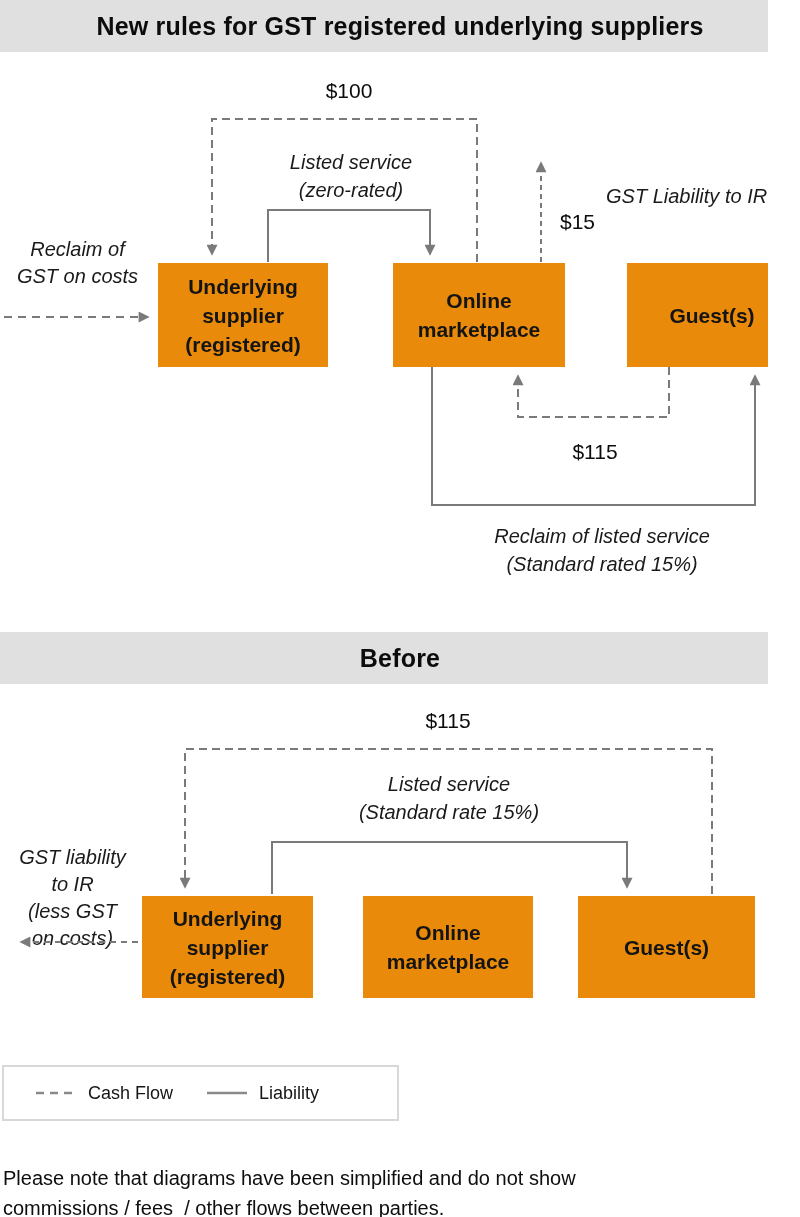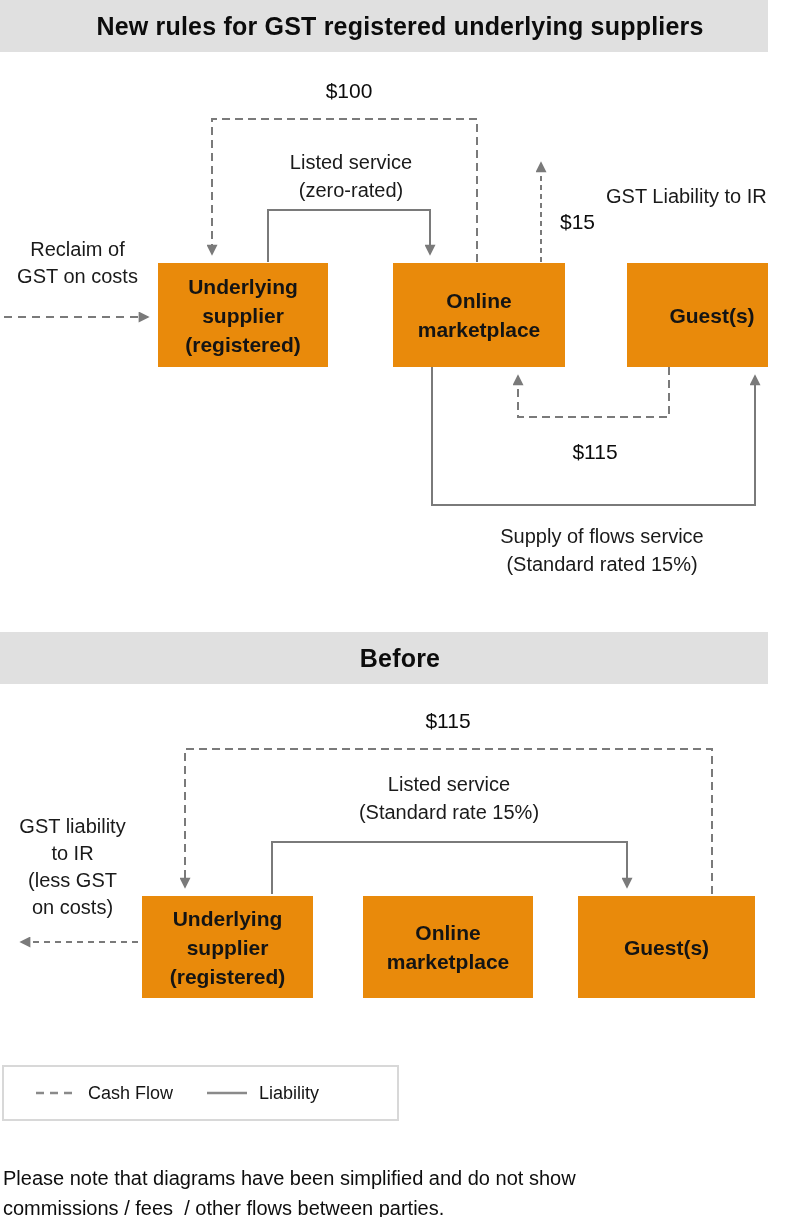--- a/index.html
+++ b/index.html
@@ -66,27 +66,28 @@
   #amount-15         { left: 560px; top: 210px; width: 60px; text-align: left; }
   #amount-115-new    { left: 545px; top: 440px; width: 100px; }
   #amount-115-before { left: 398px; top: 709px; width: 100px; }
 
   .annot {
     position: absolute;
     font-size: 20px;
     line-height: 28px;
     text-align: center;
     color: #1a1a1a;
+    font-style: italic;
   }
   #annot-listed-new      { left: 251px; top: 148px; width: 200px; }
   #annot-gst-ir-new      { left: 558px; top: 184px; width: 220px; text-align: left; line-height: 24px; margin-left: 48px; }
   #annot-reclaim         { left: 0;     top: 236px; width: 155px; line-height: 27px; }
   #annot-supply-new      { left: 452px; top: 522px; width: 300px; }
   #annot-listed-before   { left: 299px; top: 770px; width: 300px; }
-  #annot-gst-ir-before   { left: 0;     top: 813px; width: 145px; line-height: 27px; }
+  #annot-gst-ir-before   { left: 0;     top: 844px; width: 145px; line-height: 27px; }
 
   .connector-layer {
     position: absolute;
     left: 0; top: 0;
     width: 800px; height: 1217px;
     pointer-events: none;
   }
 
   .legend {
     position: absolute;
@@ -131,21 +132,21 @@
   <div class="amount" id="amount-15">$15</div>
 
   <div class="annot" id="annot-reclaim">
     <div>Reclaim of</div>
     <div>GST on costs</div>
   </div>
 
   <div class="amount" id="amount-115-new">$115</div>
 
   <div class="annot" id="annot-supply-new">
-    <div>Supply of flows service</div>
+    <div>Reclaim of listed service</div>
     <div>(Standard rated 15%)</div>
   </div>
 
   <div class="orange-box" id="box-new-supplier">
     <div>Underlying</div>
     <div>supplier</div>
     <div>(registered)</div>
   </div>
 
   <div class="orange-box" id="box-new-marketplace">

